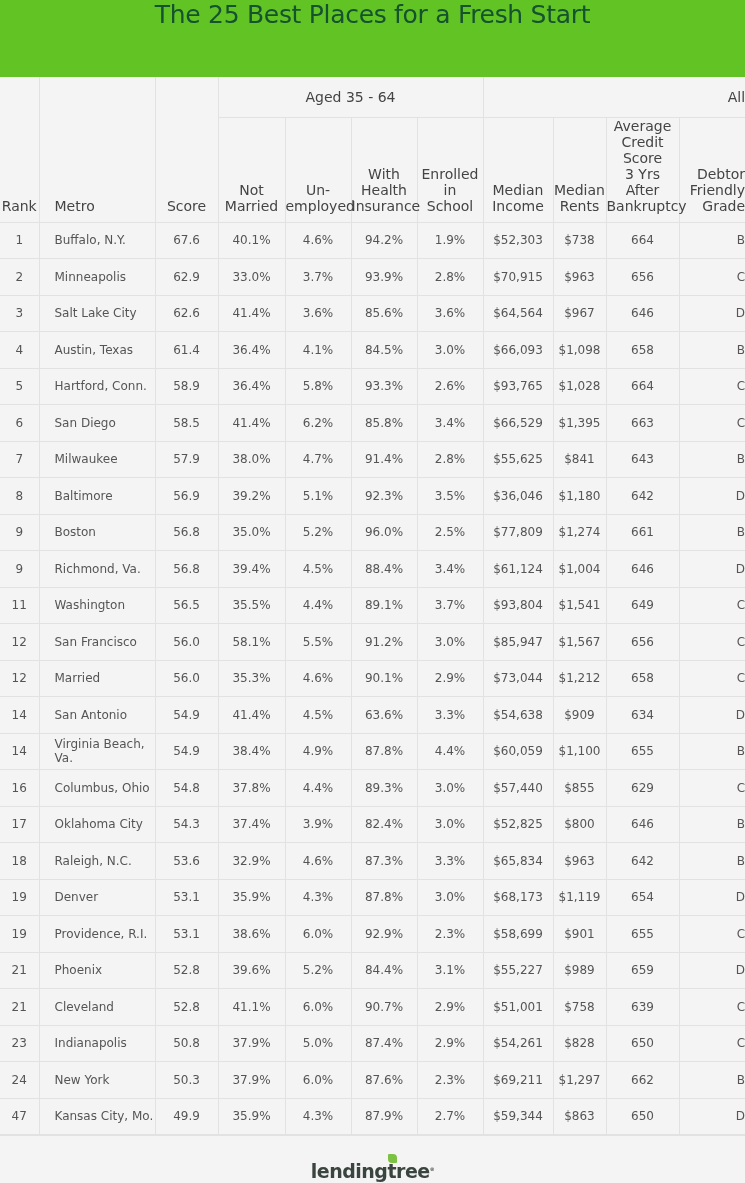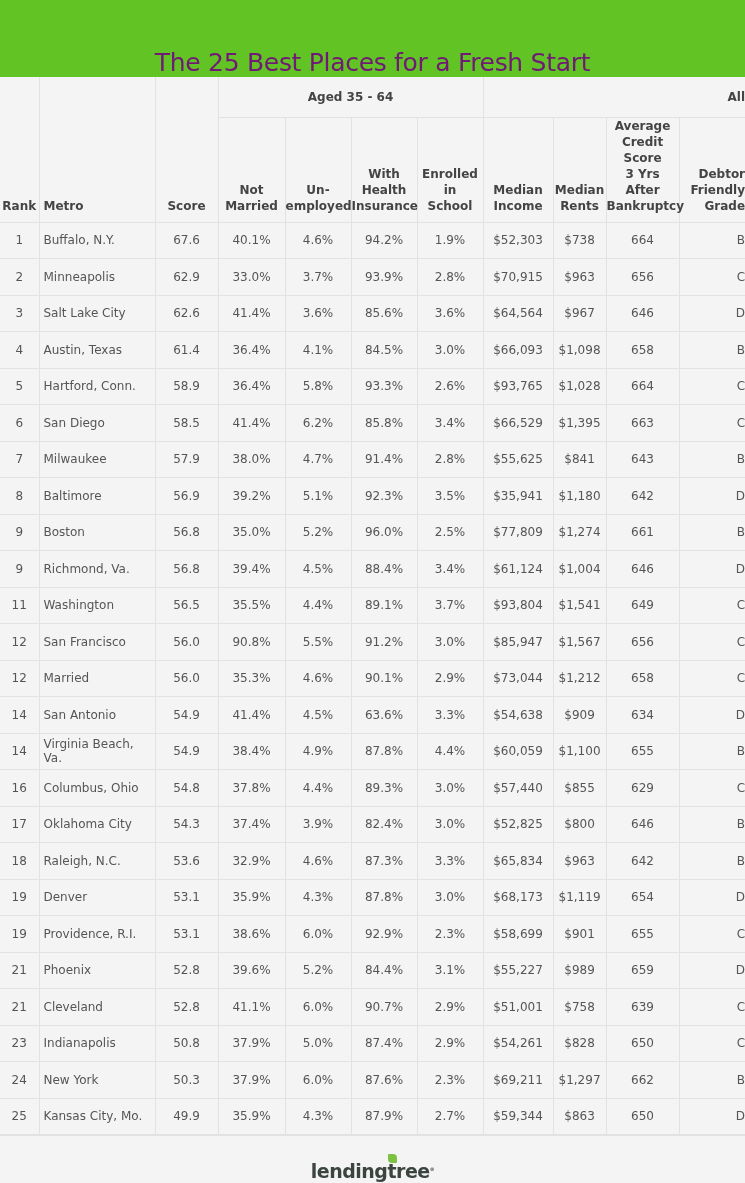--- a/index.html
+++ b/index.html
@@ -1,30 +1,30 @@
 <!DOCTYPE html>
 <html><head>
 <meta charset="utf-8">
 <style>
   * { box-sizing: border-box; margin: 0; padding: 0; }
   html, body { width: 745px; height: 1183px; background: #f4f4f4; overflow: hidden; }
   body { font-family: "DejaVu Sans", sans-serif; color: #444; }
   .banner {
-    height: 77px; background: #62c325; color: #701a75;
-    display: flex; align-items: flex-end; justify-content: center;
+    height: 77px; background: #62c325; color: #14532d;
+    display: flex; align-items: flex-start; justify-content: center;
     font-family: "DejaVu Sans", sans-serif; font-size: 25px; letter-spacing: -0.3px;
   }
   table { border-collapse: collapse; width: 745px; table-layout: fixed; }
   th, td { border: 1px solid #e2e2e2; text-align: center; }
-  th { font-weight: bold; font-size: 12px; color: #444; line-height: 16px; vertical-align: bottom; padding-bottom: 8px; margin-top: 8px; }
+  th { font-weight: normal; font-size: 14px; color: #444; line-height: 16px; vertical-align: bottom; padding-bottom: 8px; margin-top: 8px; }
   th.group { vertical-align: middle; padding: 0; height: 40px; }
   th.sub { height: 80px; }
   th.tall { height: 120px; }
   td { font-size: 12px; height: 36.5px; color: #555; }
-  td.metro, th.metro { text-align: left; padding-left: 4px; }
+  td.metro, th.metro { text-align: left; padding-left: 15px; }
   td.rank { color: #555; }
   tr:first-child th { border-top: none; }
   th:first-child, td:first-child { border-left: none; }
   th:last-child, td:last-child { border-right: none; text-align: right; }
   .footer { height: 70px; display: flex; align-items: center; justify-content: center; border-top: 1px solid #e2e2e2; }
   .logo { position: relative; font-family: "DejaVu Sans", sans-serif; font-weight: bold; font-size: 19px; color: #3b4540; letter-spacing: -0.5px; }
   .logo-leaf { position: absolute; width: 9px; height: 9px; background: #7dc142; border-radius: 1px 4px 1px 4px; top: -6px; left: 77px; }
   .logo-reg { font-size: 5px; vertical-align: super; }
 </style>
 </head>
@@ -160,21 +160,21 @@
         <td class="">B</td>
       </tr>
       <tr>
         <td class="rank">8</td>
         <td class="metro">Baltimore</td>
         <td class="">56.9</td>
         <td class="">39.2%</td>
         <td class="">5.1%</td>
         <td class="">92.3%</td>
         <td class="">3.5%</td>
-        <td class="">$35,941</td>
+        <td class="">$36,046</td>
         <td class="">$1,180</td>
         <td class="">642</td>
         <td class="">D</td>
       </tr>
       <tr>
         <td class="rank">9</td>
         <td class="metro">Boston</td>
         <td class="">56.8</td>
         <td class="">35.0%</td>
         <td class="">5.2%</td>
@@ -208,21 +208,21 @@
         <td class="">3.7%</td>
         <td class="">$93,804</td>
         <td class="">$1,541</td>
         <td class="">649</td>
         <td class="">C</td>
       </tr>
       <tr>
         <td class="rank">12</td>
         <td class="metro">San Francisco</td>
         <td class="">56.0</td>
-        <td class="">90.8%</td>
+        <td class="">58.1%</td>
         <td class="">5.5%</td>
         <td class="">91.2%</td>
         <td class="">3.0%</td>
         <td class="">$85,947</td>
         <td class="">$1,567</td>
         <td class="">656</td>
         <td class="">C</td>
       </tr>
       <tr>
         <td class="rank">12</td>
@@ -374,21 +374,21 @@
         <td class="">37.9%</td>
         <td class="">6.0%</td>
         <td class="">87.6%</td>
         <td class="">2.3%</td>
         <td class="">$69,211</td>
         <td class="">$1,297</td>
         <td class="">662</td>
         <td class="">B</td>
       </tr>
       <tr>
-        <td class="rank">25</td>
+        <td class="rank">47</td>
         <td class="metro">Kansas City, Mo.</td>
         <td class="">49.9</td>
         <td class="">35.9%</td>
         <td class="">4.3%</td>
         <td class="">87.9%</td>
         <td class="">2.7%</td>
         <td class="">$59,344</td>
         <td class="">$863</td>
         <td class="">650</td>
         <td class="">D</td>

